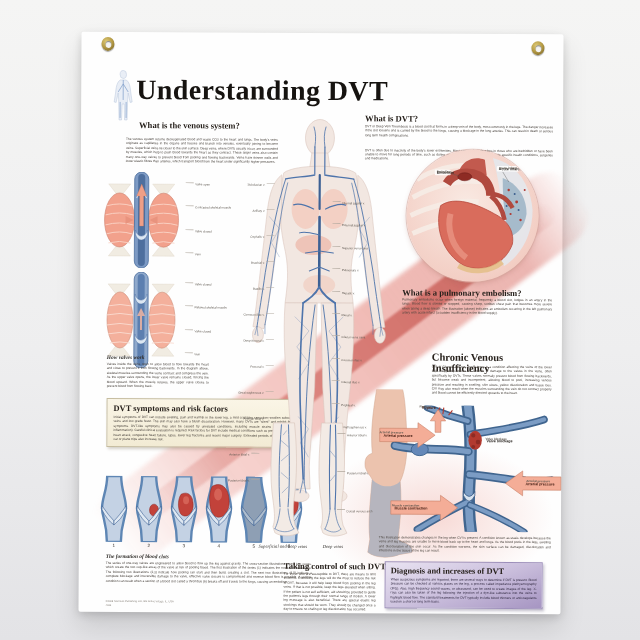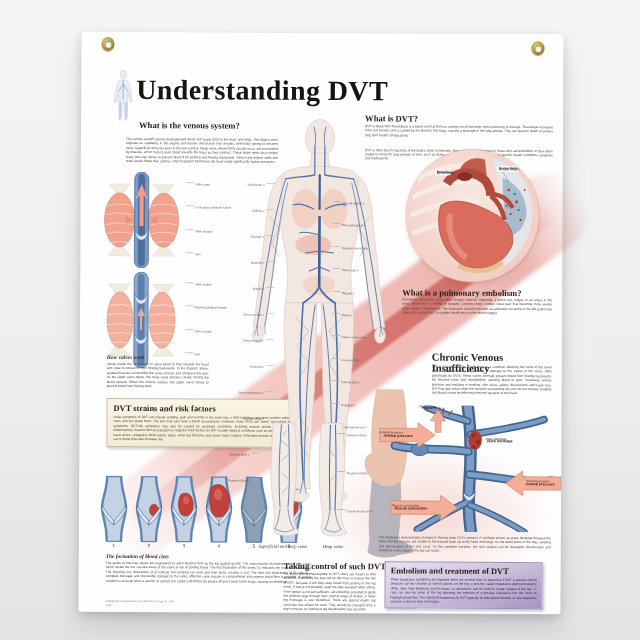--- a/index.html
+++ b/index.html
@@ -127,21 +127,21 @@
           <span class="dlabel">Relaxed skeletal muscle</span>
           <span class="dlabel">Valve closed</span>
           <span class="dlabel">Vein</span>
         </div>
     </div>
 
     <div class="abs z2 hi" style="left:27px;top:322px;">How valves work</div>
     <div class="abs z2 tiny" style="left:27px;top:330px;width:102px;">Valves inside the veins open to allow blood to flow towards the heart and close to prevent it from flowing backwards. In the diagram above, skeletal muscles surrounding the veins contract and compress the vein. As the upper valve opens, the lower valve remains closed, forcing the blood upward. When the muscle relaxes, the upper valve closes to prevent blood from flowing back.</div>
 
     <div class="abs z2 symptoms-box" style="left:27px;top:366px;width:188px;">
-      <div class="box-h">DVT strains and risk factors</div>
+      <div class="box-h">DVT symptoms and risk factors</div>
       <div class="tiny">Initial symptoms of DVT can include swelling, pain and warmth in the lower leg, a mild cramping sensation, swollen subcutaneous veins and low grade fever. The skin may also have a bluish discoloration. However, many DVTs are "silent" and exhibit few or no symptoms. DVT-like symptoms may also be caused by unrelated conditions, including muscle strains and phlebitis (vein inflammation). Careful clinical evaluation is required. Risk factors for DVT include medical conditions such as previous DVT, stroke or heart attack, congestive heart failure, lupus, lower leg fractures and recent major surgery. Extended periods of immobility and long car or plane trips also increase risk.</div>
     </div>
 
     <div class="abs z2 stages" style="left:20px;top:444px;">
       <div class="stage">
         <svg width="30" height="66" viewBox="0 0 30 66">
           <path d="M8,0 C8,14 3,22 3,32 C3,42 8,46 8,66 L22,66 C22,46 27,42 27,32 C27,22 22,14 22,0 Z" fill="#c4d2e4" stroke="#5e86b4" stroke-width="2.4"></path>
           <path d="M3,30 Q10,40 15,45 L15,49 Q8,44 3,34 Z" fill="#dfe8f2" stroke="#3c6195" stroke-width=".6"></path>
           <path d="M27,30 Q20,40 15,45 L15,49 Q22,44 27,34 Z" fill="#dfe8f2" stroke="#3c6195" stroke-width=".6"></path>
         </svg>
@@ -418,18 +418,18 @@
         <span class="dlabel">Posterior tibial v.</span>
         <span class="dlabel">Dorsal venous arch</span>
       </div>
     <div class="abs z2 caption-i leg-cap" style="left:178px;top:511px;">Superficial and deep veins</div>
     <div class="abs z2 caption-i leg-cap" style="left:228px;top:511px;">Deep veins</div>
 
     <div class="abs z2 h1" style="left:205px;top:528px;">Taking control of such DVT</div>
     <div class="abs z2 tiny" style="left:205px;top:539px;width:92px;">For those who are susceptible to DVT, there are means to limit incidents. Exercising the legs will do the most to reduce the risk of DVT, because it will help keep blood from pooling in the leg veins. If that is not possible, keep the legs elevated when sitting. If the patient is not self sufficient, aid should be provided to guide the patient's legs through their normal range of motion. A lower leg massage is also beneficial. There are special elastic leg stockings that should be worn. They should be changed once a day to ensure no chafing or leg discoloration has occurred.</div>
 
     <div class="abs z2 diagnosis-box" style="left:306px;top:528px;width:146px;">
-      <div class="box-h">Embolism and treatment of DVT</div>
+      <div class="box-h">Diagnosis and increases of DVT</div>
       <div class="tiny" style="color:#322a42;">When suspicious symptoms are reported, there are several ways to determine if DVT is present. Blood pressure can be checked at various places on the leg, a process called impedance plethysmography (IPG). Also, high frequency sound waves, or ultrasound, can be used to create images of the leg. X-rays can also be taken of the leg following the injection of a dye-like substance into the veins to highlight blood flow. The standard treatments for DVT typically include blood thinners or anticoagulants used on a short or long term basis.</div>
     </div>
 
   </div>
 </div>
 
 </body></html>

